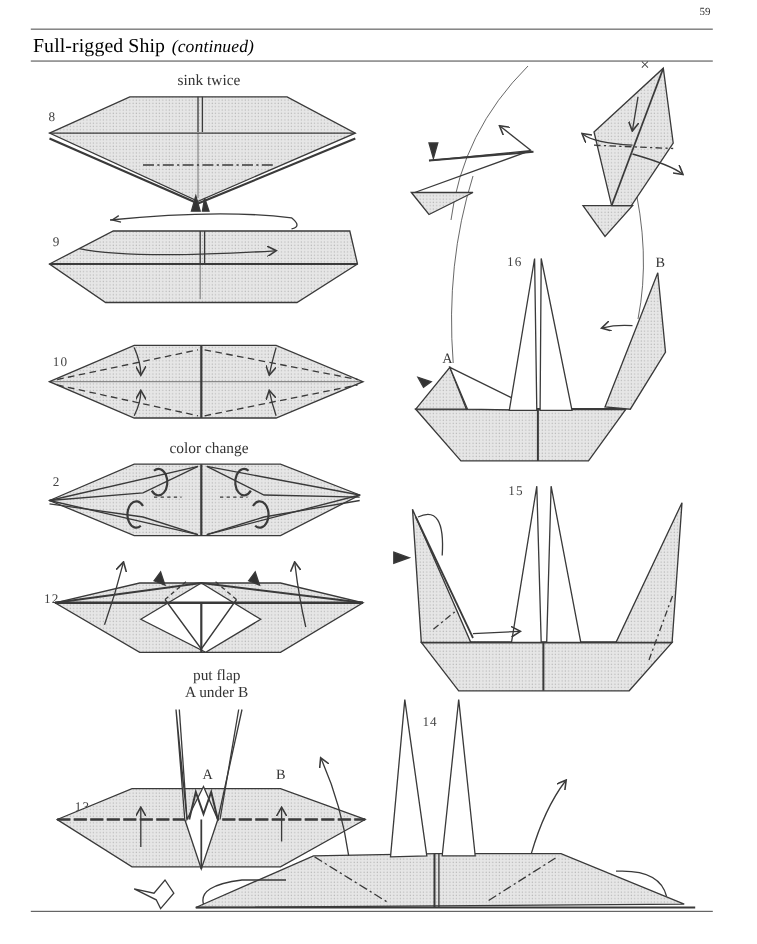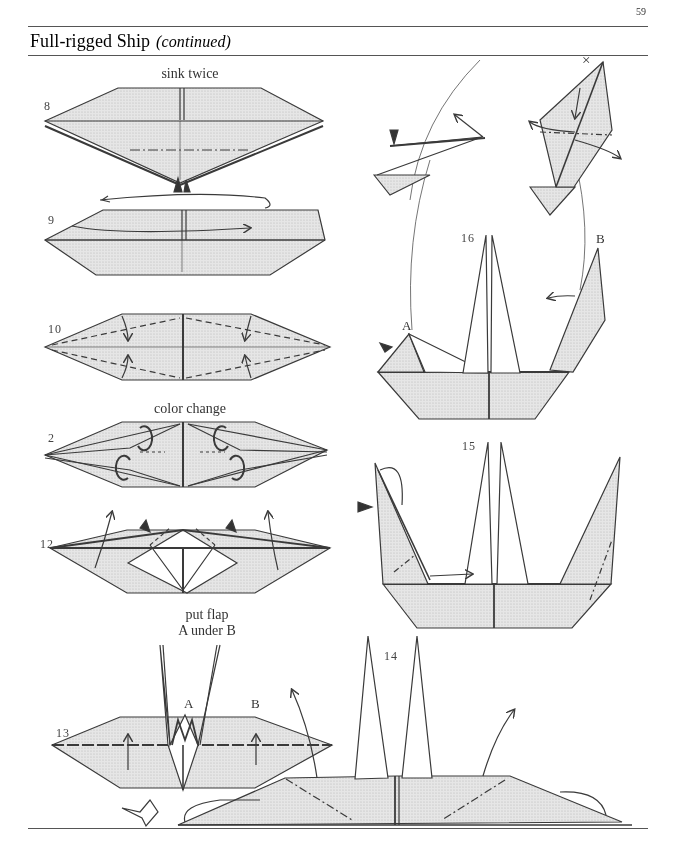--- a/index.html
+++ b/index.html
@@ -27,25 +27,25 @@
 </div>
 <div class="rule under-title"></div>
 
 <div class="caption" style="left:140px; top:66px; width:100px;">sink twice</div>
 <div class="step" style="left:44px; top:99px;">8</div>
 <div class="step" style="left:48px; top:213px;">9</div>
 <div class="step" style="left:48px; top:322px;">10</div>
 <div class="caption" style="left:130px; top:401px; width:120px;">color change</div>
 <div class="step" style="left:48px; top:431px;">2</div>
 <div class="step" style="left:40px; top:537px;">12</div>
-<div class="caption" style="left:152px; top:607px; width:110px;text-align:center;">
+<div class="caption" style="left:142px; top:607px; width:110px;text-align:center;">
   <div>put flap</div>
   <div>A under B</div>
 </div>
-<div class="step" style="left:56px; top:726px;">13</div>
+<div class="step" style="left:68px; top:726px;">13</div>
 <div class="label" style="left:184px; top:696px;">A</div>
 <div class="label" style="left:251px; top:696px;">B</div>
 <div class="step" style="left:384px; top:649px;">14</div>
 <div class="step" style="left:462px; top:439px;">15</div>
 <div class="step" style="left:461px; top:231px;">16</div>
 <div class="label" style="left:402px; top:318px;">A</div>
 <div class="label" style="left:596px; top:231px;">B</div>
 <div class="label" style="left:582px; top:52px; font-size:15px;">×</div>
 
 <svg class="diagram" width="688" height="858" viewBox="0 0 688 858">

